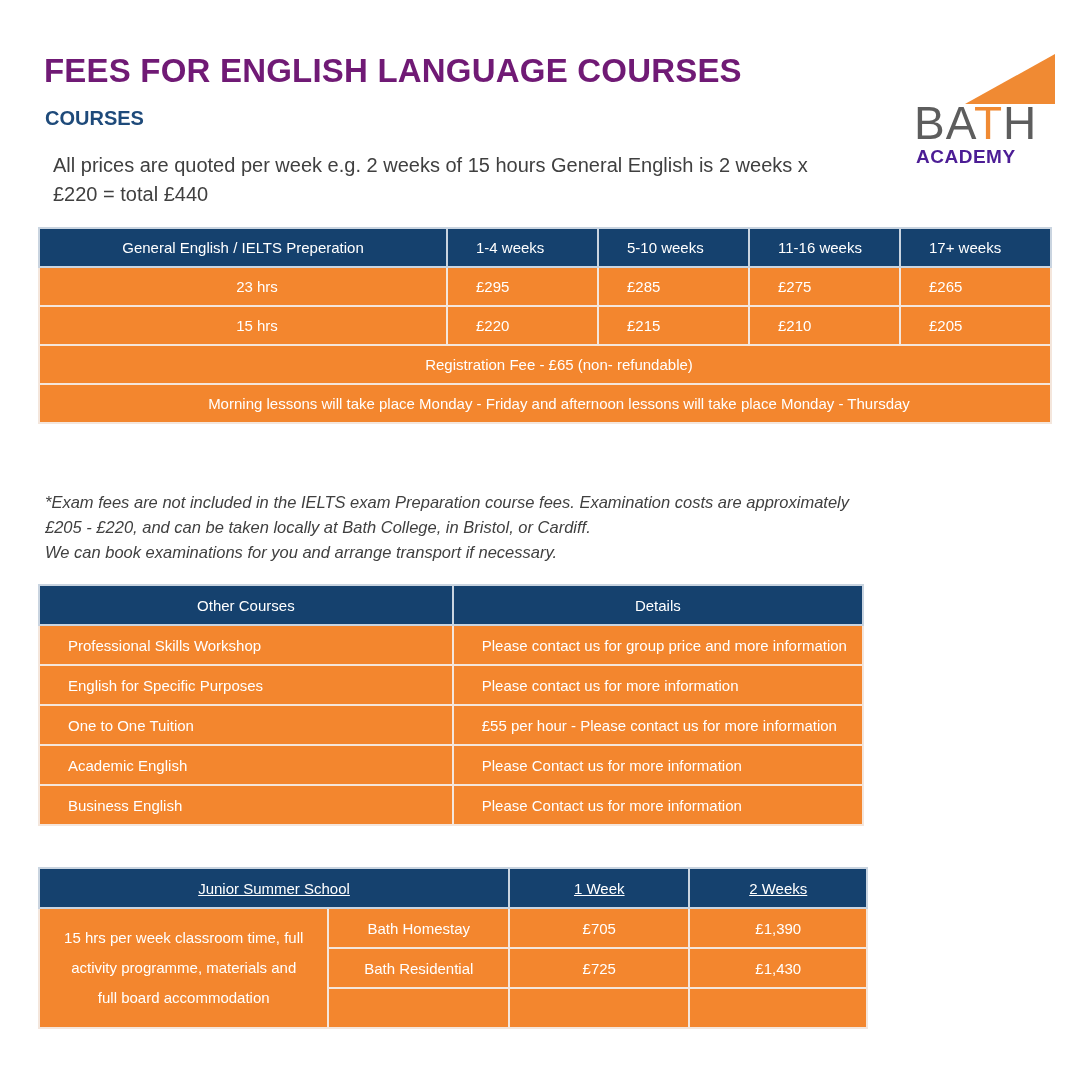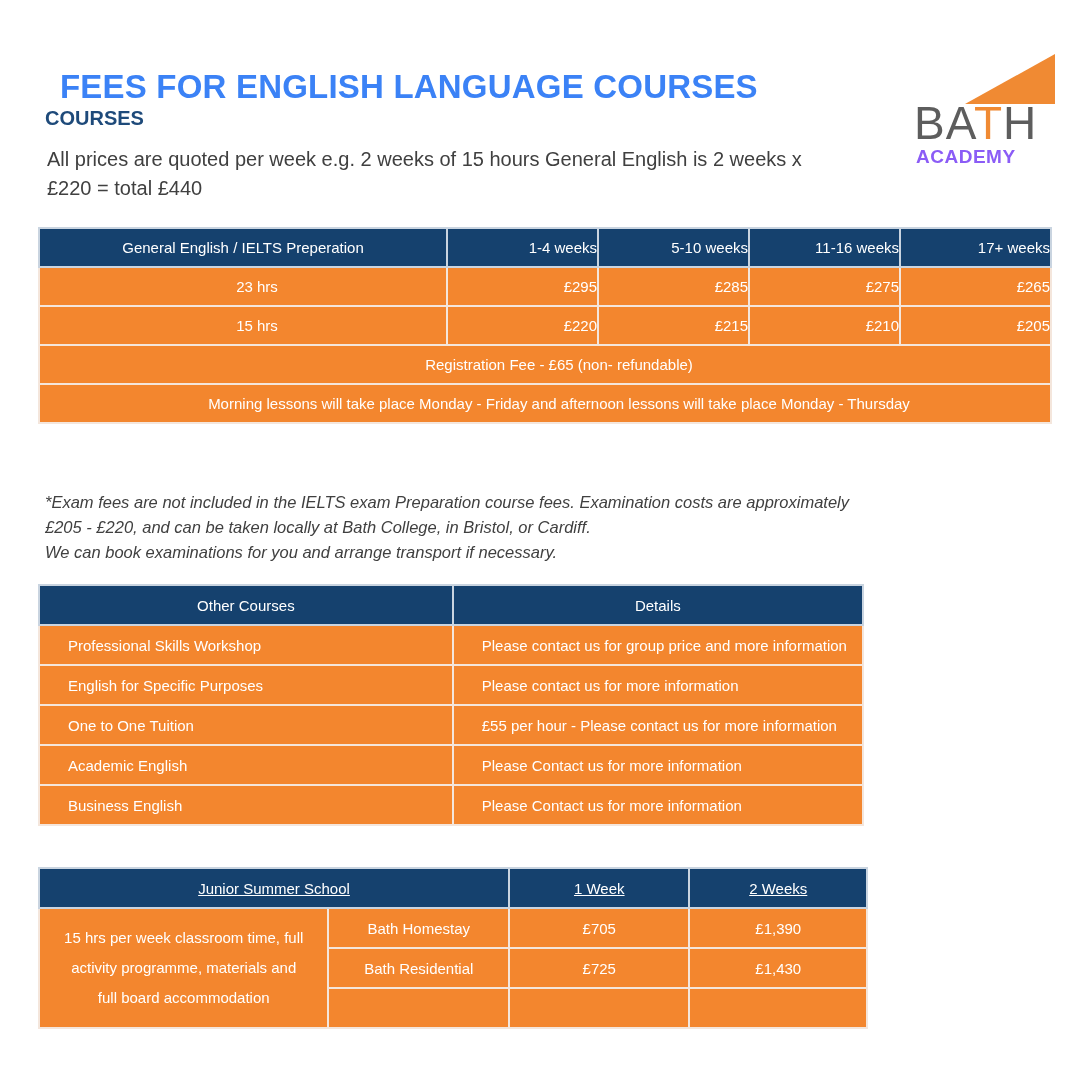--- a/index.html
+++ b/index.html
@@ -1,61 +1,61 @@
 <!DOCTYPE html>
 <html><head>
   <meta charset="utf-8">
   <style>
     html, body { margin: 0; padding: 0; background: #ffffff; }
     body {
       width: 1080px; height: 1080px; position: relative; overflow: hidden;
       font-family: "Liberation Sans", sans-serif; color: #3f3f3f;
     }
     .title {
-      position: absolute; left: 44px; top: 52px; margin: 16px;
-      font-size: 33px; font-weight: bold; color: #3b82f6; letter-spacing: 0.2px;
+      position: absolute; left: 44px; top: 52px; margin: 0;
+      font-size: 33px; font-weight: bold; color: #701a75; letter-spacing: 0.2px;
     }
     .subtitle {
       position: absolute; left: 45px; top: 107px; margin: 0;
       font-size: 20px; color: #1e4a7a;
     }
     .intro {
-      position: absolute; left: 45px; top: 143px; width: 800px; margin: 2px;
+      position: absolute; left: 45px; top: 143px; width: 800px; margin: 8px;
       font-size: 20px; line-height: 29px; color: #404040;
     }
     .logo {
       position: absolute; left: 912px; top: 52px; width: 145px; height: 116px;
     }
     .logo .tri {
       position: absolute; right: 2px; top: 2px; width: 0; height: 0;
       border-left: 90px solid transparent; border-bottom: 50px solid #f08a33;
     }
     .logo .bath {
       position: absolute; left: 2px; top: 46px; font-size: 46px; color: #5d5d5d;
       letter-spacing: 1px; line-height: 50px;
     }
     .logo .bath .t { color: #f08a33; }
     .logo .academy {
       position: absolute; left: 4px; top: 94px; font-size: 19px; font-weight: bold;
-      color: #8b5cf6; letter-spacing: 0.5px;
+      color: #4c1d95; letter-spacing: 0.5px;
     }
     table {
       position: absolute; border-collapse: collapse;
       font-size: 15px; color: #ffffff;
     }
     td, th {
       border: 2px solid #f4e6dc; padding: 0; font-weight: normal;
     }
     th { background: #15416e; border-color: #c9d4e0; }
     td { background: #f3862e; }
     .t1 { left: 38px; top: 227px; width: 1014px; }
     .t1 th, .t1 td { height: 37px; margin-left: 10px; }
     .t1 .lbl { text-align: center; padding-left: 28px; }
     .t1 th.lbl { text-align: center; padding-left: 0; }
-    .t1 .num { text-align: right; }
+    .t1 .num { text-align: left; padding-left: 28px; }
     .note {
       position: absolute; left: 45px; top: 490px; width: 1000px; margin: 0;
       font-size: 16.5px; line-height: 25px; color: #404040; font-style: italic;
     }
     .t2 { left: 38px; top: 584px; width: 826px; }
     .t2 th, .t2 td { height: 38px; }
     .t2 td { padding-left: 28px; text-align: left; }
     .t3 { left: 38px; top: 867px; width: 830px; }
     .t3 th { height: 38px; text-decoration: underline; }
     .t3 td { height: 38px; text-align: center; }

